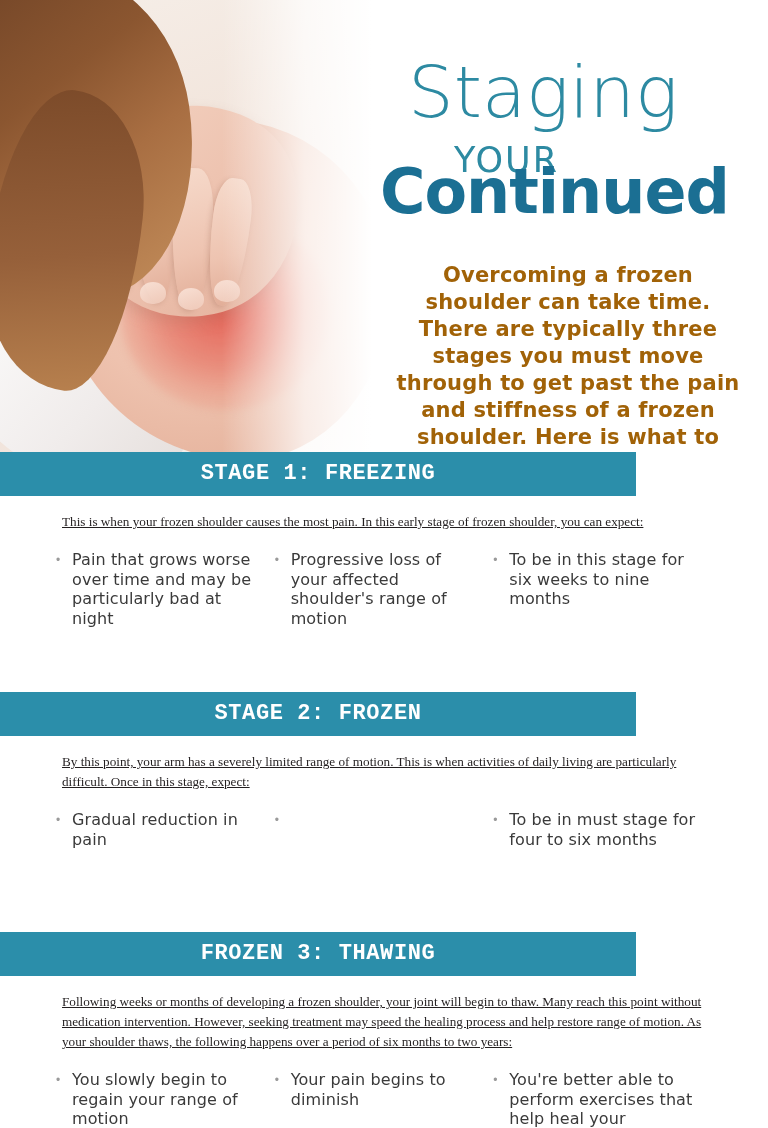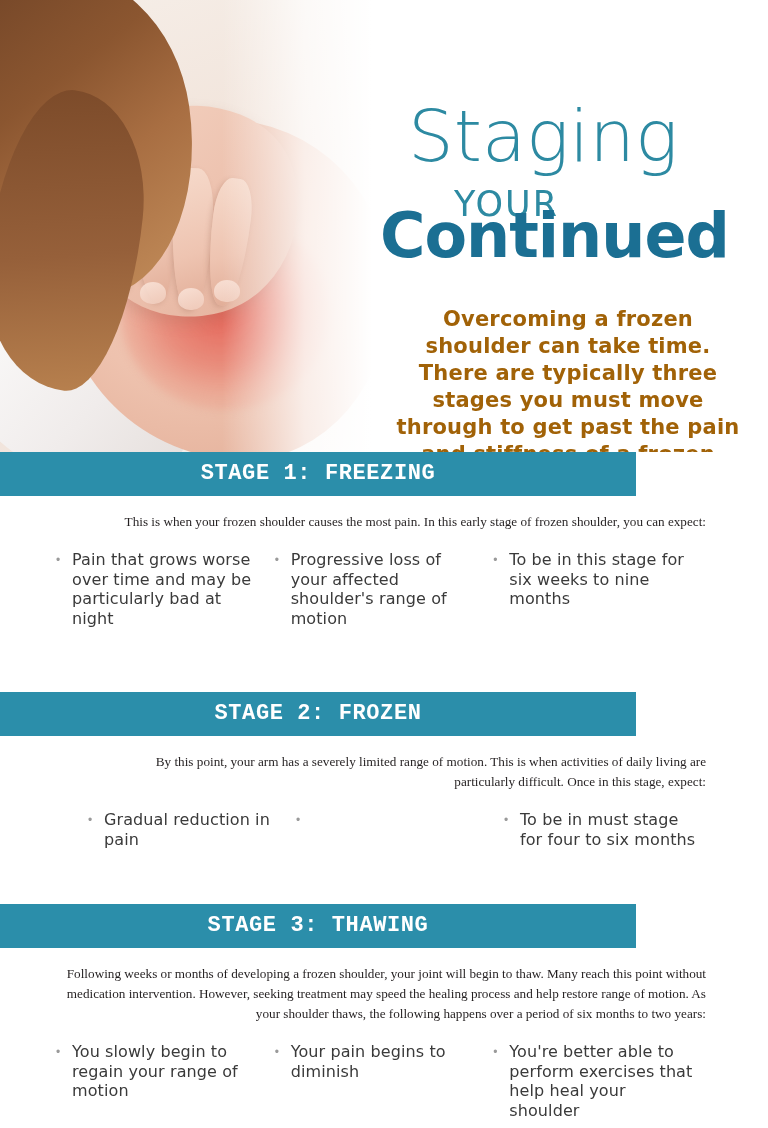--- a/index.html
+++ b/index.html
@@ -111,21 +111,21 @@
   .photo-fade {
     position: absolute;
     right: 0; top: 0;
     width: 150px; height: 452px;
     background: linear-gradient(to right, rgba(255,255,255,0) 0%, rgba(255,255,255,0.75) 55%, #ffffff 100%);
   }
 
   .hero-text {
     position: absolute;
     left: 372px; top: 0;
-    width: 396px; height: 496px; margin-top: 44px;
+    width: 396px; height: 496px;
   }
   .title-staging {
     position: absolute;
     left: 36px; top: 56px;
     font-size: 72px;
     line-height: 72px;
     color: #2d8aa2;
     font-weight: 300;
     letter-spacing: 0px;
     font-family: "DejaVu Sans", sans-serif;
@@ -174,27 +174,28 @@
     padding: 9px 0 10px 0;
     box-sizing: border-box;
     font-family: Liberation Mono, monospace;
   }
   .stage-body {
     width: 768px;
     box-sizing: border-box;
     padding: 0 0 0 0;
   }
   .stage-lede {
-    text-align: right;
+    text-align: left;
     color: #231f20;
     font-size: 13.2px;
     line-height: 20px;
     font-family: "Liberation Serif", serif;
     padding: 16px 62px 0 62px;
     box-sizing: border-box;
+    text-decoration: underline;
   }
   .bullets {
     display: flex;
     padding: 18px 56px 0 56px;
     box-sizing: border-box;
     gap: 0;
   }
   .bullet-col {
     width: 33.33%;
     box-sizing: border-box;
@@ -211,21 +212,21 @@
   .bullet-text {
     color: #3a3a3a;
     font-size: 16px;
     line-height: 19.5px;
     font-family: "DejaVu Sans", sans-serif;
     font-weight: 400;
     letter-spacing: 0.1px;
   }
 
   .sec1 { height: 196px; }
-  .sec2 { height: 168px; padding-left: 32px; }
+  .sec2 { height: 196px; }
   .sec3 { height: 210px; }
 </style>
 </head>
 <body>
 
 <div class="hero">
   <div class="hero-photo">
     <div class="photo-bg"></div>
     <div class="photo-shirt"></div>
     <div class="photo-shoulder"></div>
@@ -282,21 +283,21 @@
     <div class="bullet-col">
       <span class="dot">•</span>
     </div>
     <div class="bullet-col">
       <span class="dot">•</span>
       <span class="bullet-text">To be in must stage for four to six months</span>
     </div>
   </div>
 </div>
 
-<div class="stage-banner">STAGE 3: THAWING</div>
+<div class="stage-banner">FROZEN 3: THAWING</div>
 <div class="stage-body sec3">
   <div class="stage-lede">Following weeks or months of developing a frozen shoulder, your joint will begin to thaw. Many reach this point without medication intervention. However, seeking treatment may speed the healing process and help restore range of motion. As your shoulder thaws, the following happens over a period of six months to two years:</div>
   <div class="bullets">
     <div class="bullet-col">
       <span class="dot">•</span>
       <span class="bullet-text">You slowly begin to regain your range of motion</span>
     </div>
     <div class="bullet-col">
       <span class="dot">•</span>
       <span class="bullet-text">Your pain begins to diminish</span>

